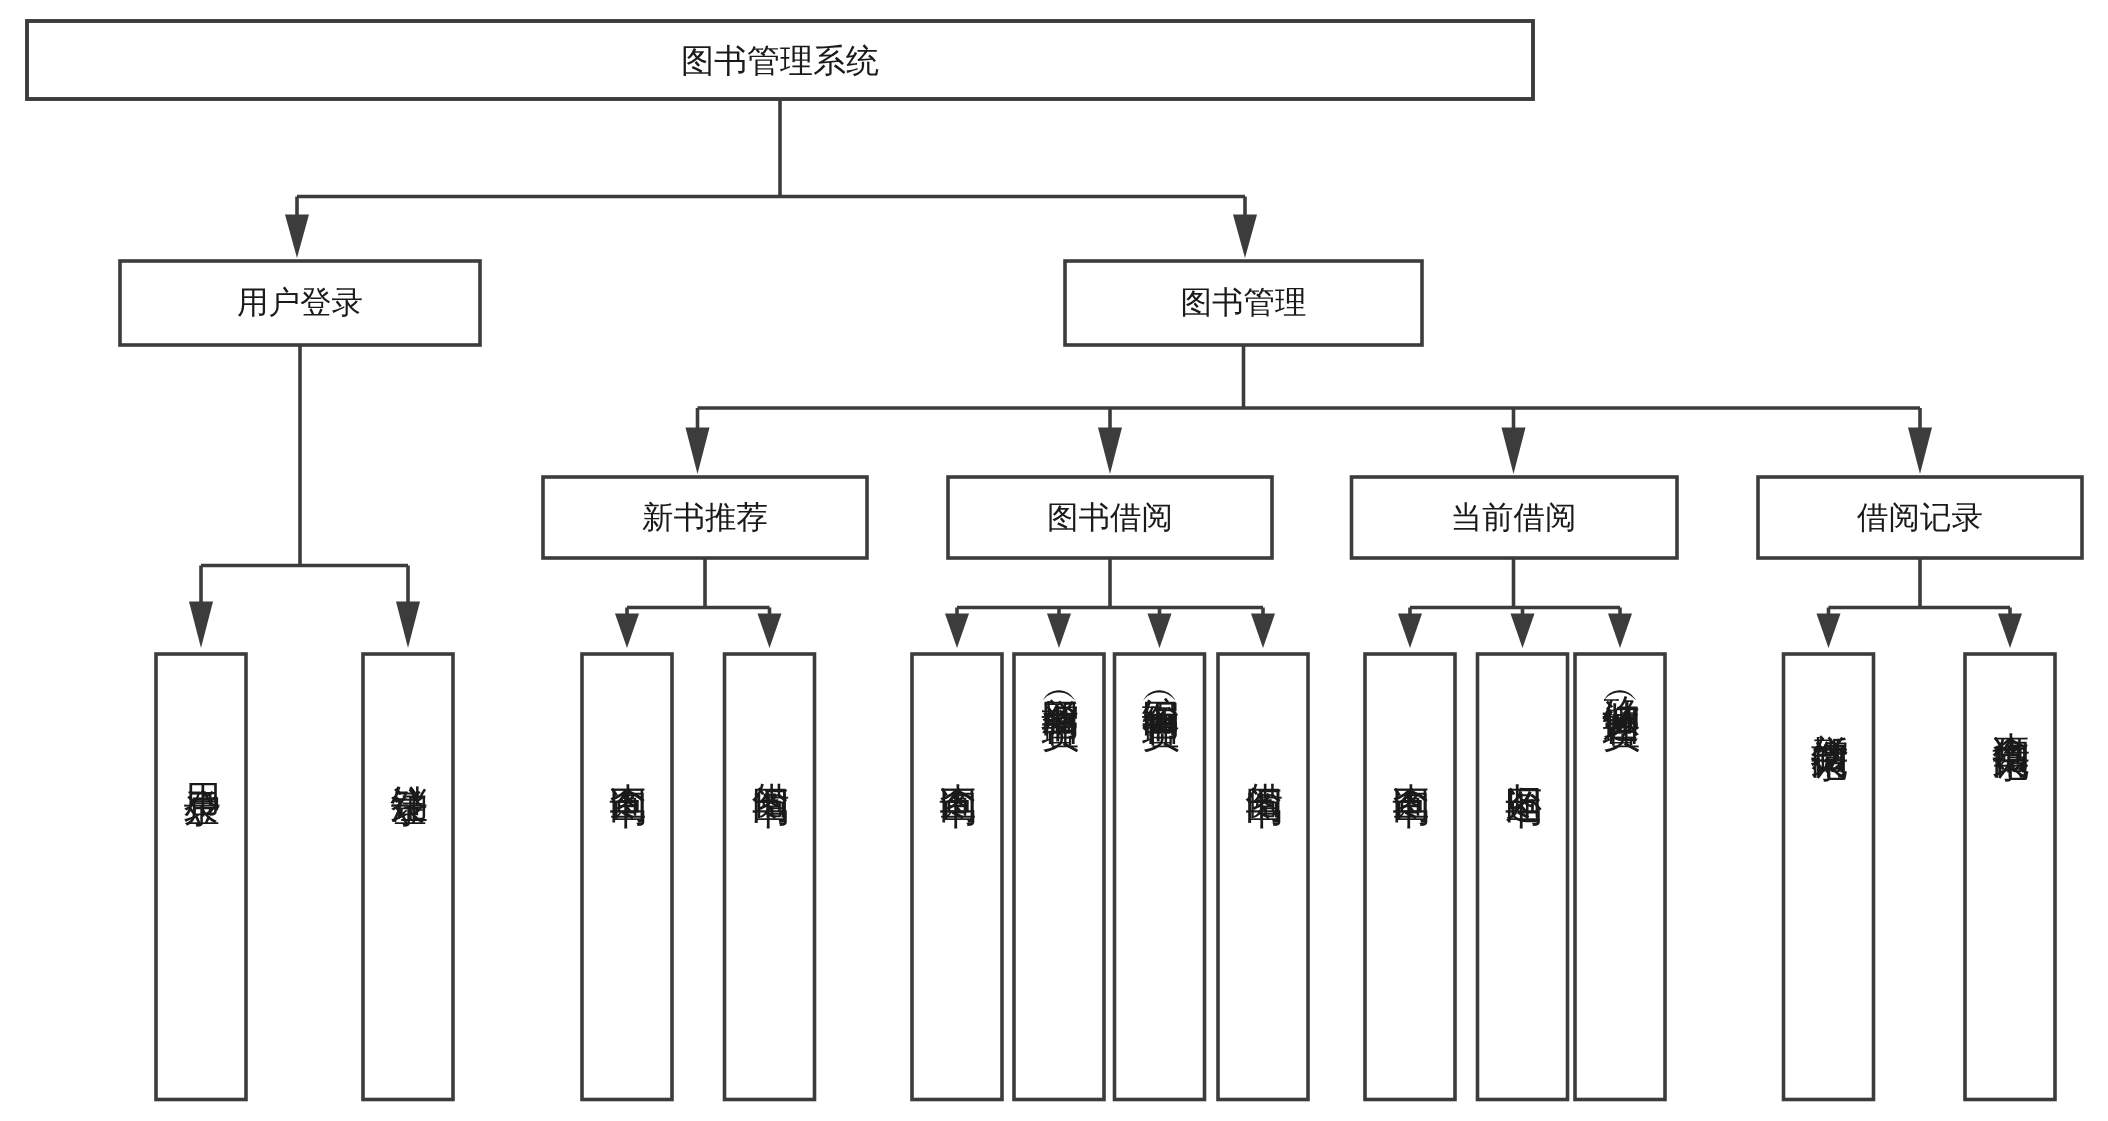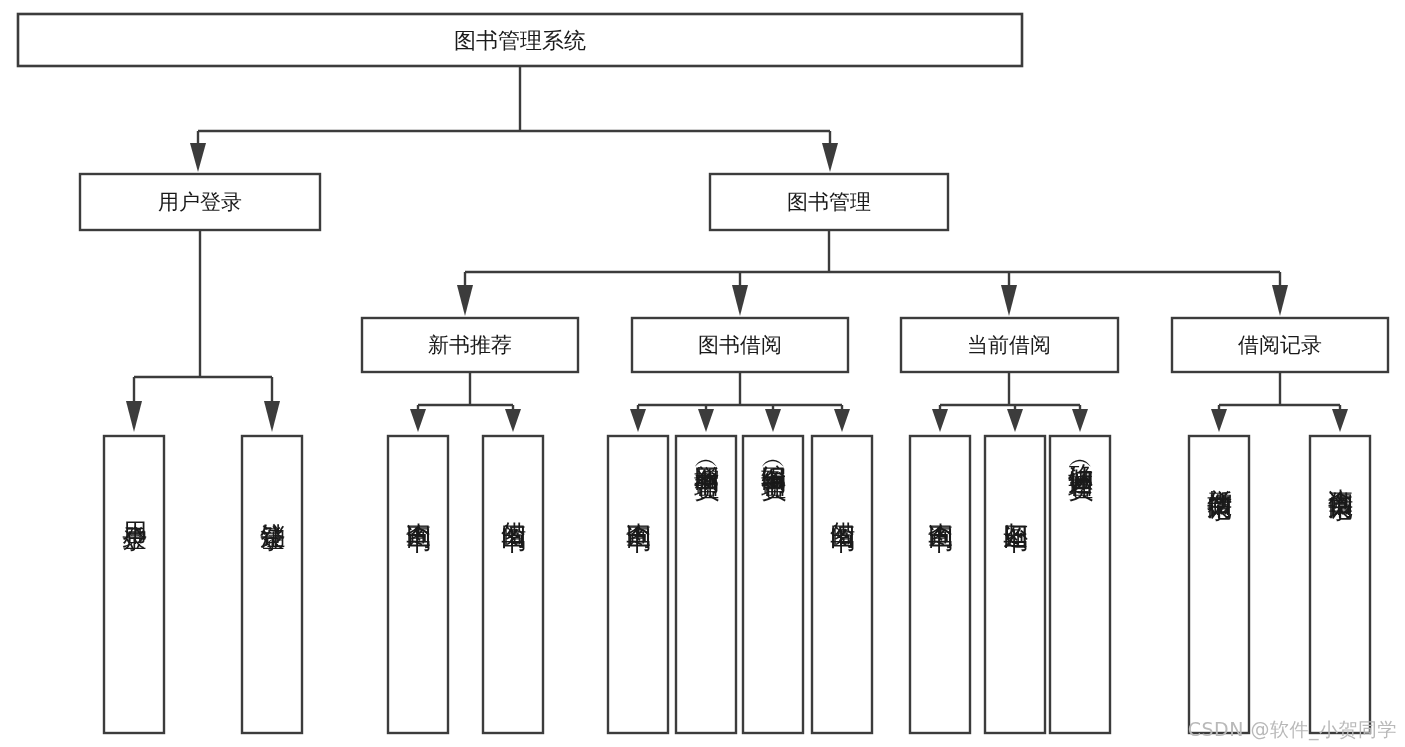--- a/index.html
+++ b/index.html
@@ -272,15 +272,14 @@
   </div>
 
   <div class="leaf-label-wrap" style="left:1189px; top:436px; width:60px; height:297px;">
     <span class="leaf-label" style="margin-top:32px;">新增借阅记录</span>
   </div>
 
   <div class="leaf-label-wrap" style="left:1310px; top:436px; width:60px; height:297px;">
     <span class="leaf-label" style="margin-top:32px;">查询借阅记录</span>
   </div>
 
-  <div class="watermark">CSDN @软件_小贺同学</div>
 
 </div>
 
 </body></html>

